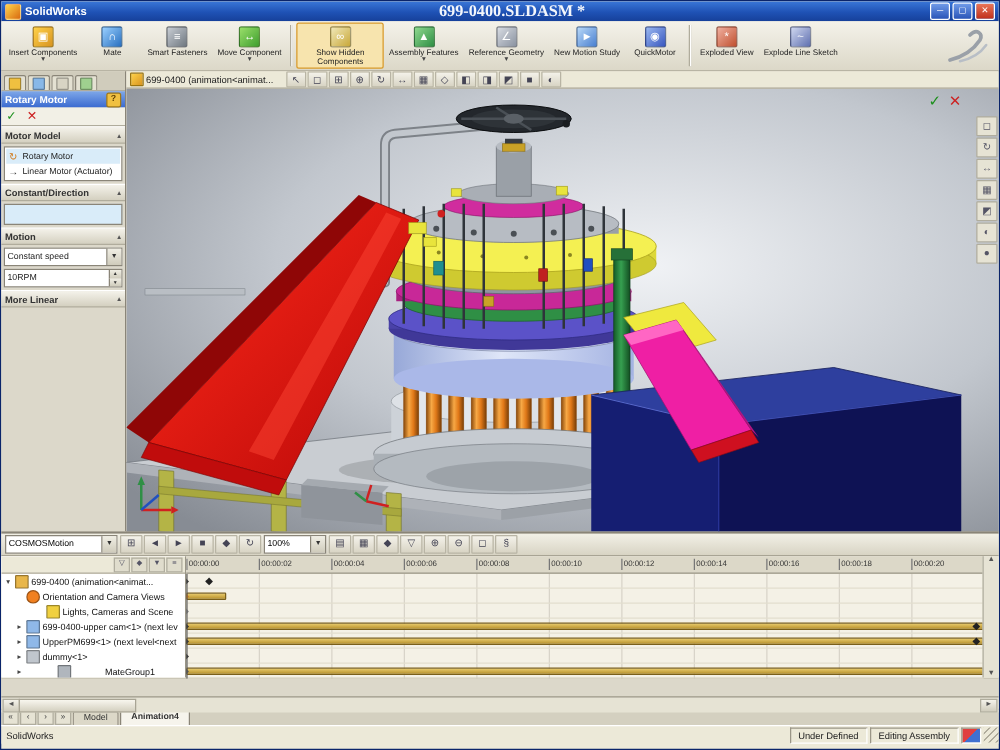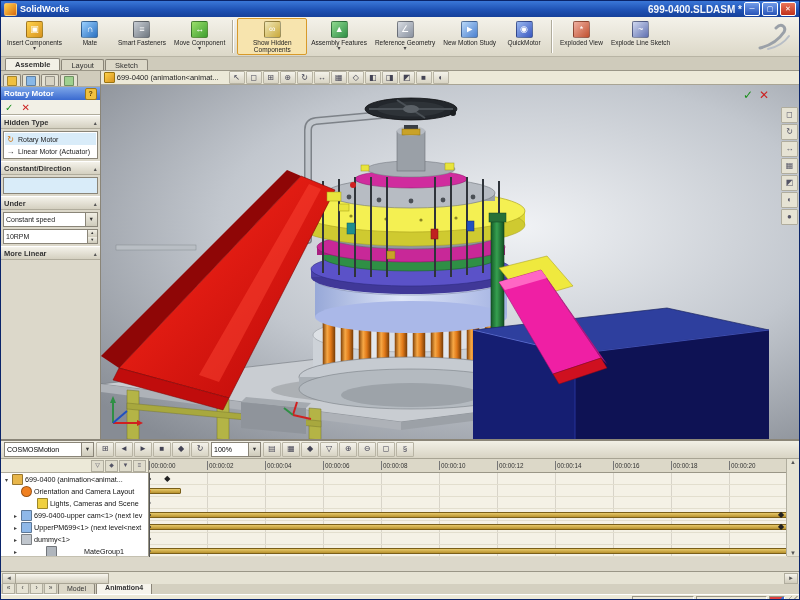--- a/index.html
+++ b/index.html
@@ -5,21 +5,21 @@
   html,body{margin:0;padding:0;}
   body{font-family:"Liberation Sans","DejaVu Sans",sans-serif;background:#444;}
   #window{width:800px;height:600px;position:relative;background:#ece9d8;overflow:hidden;
           border:1px solid #0a246a;box-sizing:border-box;}
   
   #titlebar{height:16px;background:linear-gradient(180deg,#3a77d8 0%,#1f52b5 55%,#16409a 100%);
             display:flex;align-items:center;padding:0 3px;color:#fff;}
   .app-ic{width:11px;height:11px;border-radius:2px;background:linear-gradient(135deg,#ffd24a,#d86a10);
           border:1px solid #fff5;margin-right:3px;}
   #titlebar .app-name{font-size:9px;font-weight:bold;margin-right:8px;}
-  #titlebar .doc-title{font-size:10px;font-weight:bold;flex:1;text-align:right;opacity:.95;}
+  #titlebar .doc-title{font-size:13px;font-weight:bold;flex:1;text-align:center;opacity:.95;font-family:Liberation Serif, serif;}
   .win-btn{width:14px;height:12px;margin-left:2px;border:1px solid #fff;border-radius:2px;
            font-size:7px;line-height:11px;text-align:center;color:#fff;
            background:linear-gradient(180deg,#6f9ae8,#2a55b8);}
   .win-btn.close{background:linear-gradient(180deg,#e8765a,#c0301a);}
   
   #toolbar{height:37px;display:flex;align-items:stretch;background:linear-gradient(180deg,#f4f2ea,#dcd8c8);
            border-bottom:1px solid #b8b4a4;padding:1px 2px;}
   #toolbar-buttons{display:flex;flex:1;}
   .tb-btn{display:flex;flex-direction:column;align-items:center;justify-content:flex-start;
           padding:2px 3px 0;min-width:40px;max-width:62px;border:1px solid transparent;border-radius:2px;}
@@ -187,25 +187,20 @@
         </div>
       </div>
     <div id="toolbar-logo">
       <svg width="36" height="30" viewBox="0 0 36 30">
         <path d="M4,26 Q20,22 28,10 Q30,6 27,4 Q24,2 20,6" fill="none" stroke="#9aa0a8" stroke-width="3" stroke-linecap="round"></path>
         <path d="M12,27 Q26,24 33,14" fill="none" stroke="#b8bec6" stroke-width="2" stroke-linecap="round"></path>
       </svg>
     </div>
   </div>
 
-  <div id="cmdtabs">
-      <div class="cmd-tab active">Assemble</div>
-      <div class="cmd-tab">Layout</div>
-      <div class="cmd-tab">Sketch</div>
-    </div>
 
   <div id="main">
 
     <div id="pm">
       <div class="pm-tabs" id="pm-tabs">
           <div class="pm-tab">
             <span style="background: rgb(240, 192, 64);"></span>
           </div>
           <div class="pm-tab">
             <span style="background: rgb(136, 184, 232);"></span>
@@ -219,40 +214,40 @@
         </div>
       <div class="pm-title">
         <span>Rotary Motor</span>
         <span class="pm-help">?</span>
       </div>
       <div class="pm-actions">
         <span class="pm-ok">✓</span>
         <span class="pm-cancel">✕</span>
       </div>
       <div class="pm-sec">
-        <span>Hidden Type</span>
+        <span>Motor Model</span>
         <span class="chev">▴</span>
       </div>
       <div class="pm-box" id="motor-options">
           <div class="pm-opt" style="background: rgb(217, 236, 249);">
             <span class="oi" style="color: rgb(208, 120, 24);">↻</span>
             <span>Rotary Motor</span>
           </div>
           <div class="pm-opt">
             <span class="oi" style="color: rgb(51, 51, 51);">→</span>
             <span>Linear Motor (Actuator)</span>
           </div>
         </div>
       <div class="pm-sec">
         <span>Constant/Direction</span>
         <span class="chev">▴</span>
       </div>
       <div class="pm-input blue"></div>
       <div class="pm-sec">
-        <span>Under</span>
+        <span>Motion</span>
         <span class="chev">▴</span>
       </div>
       <div class="pm-input">
         <span>Constant speed</span>
         <span class="dd-btn">▼</span>
       </div>
       <div class="pm-input">
         <span>10RPM</span>
         <span class="spin">
             <div>▲</div>
@@ -536,21 +531,21 @@
           </div>
         <div id="mm-tree-rows">
             <div class="tree-row" style="padding-left: 2px;">
               <span class="tree-ex">▾</span>
               <span class="tree-ic" style="background: rgb(232, 182, 74);"></span>
               <span>699-0400 (animation&lt;animat...</span>
             </div>
             <div class="tree-row" style="padding-left: 11px;">
               <span class="tree-ex"></span>
               <span class="tree-ic" style="background: rgb(240, 128, 32); border-radius: 50%;"></span>
-              <span>Orientation and Camera Layout</span>
+              <span>Orientation and Camera Views</span>
             </div>
             <div class="tree-row" style="padding-left: 27px;">
               <span class="tree-ex"></span>
               <span class="tree-ic" style="background: rgb(240, 208, 64);"></span>
               <span>Lights, Cameras and Scene</span>
             </div>
             <div class="tree-row" style="padding-left: 11px; align-items: center;">
               <span class="tree-ex">▸</span>
               <span class="tree-ic" style="background: rgb(143, 184, 232);"></span>
               <span>699-0400-upper cam&lt;1&gt; (next lev</span>

